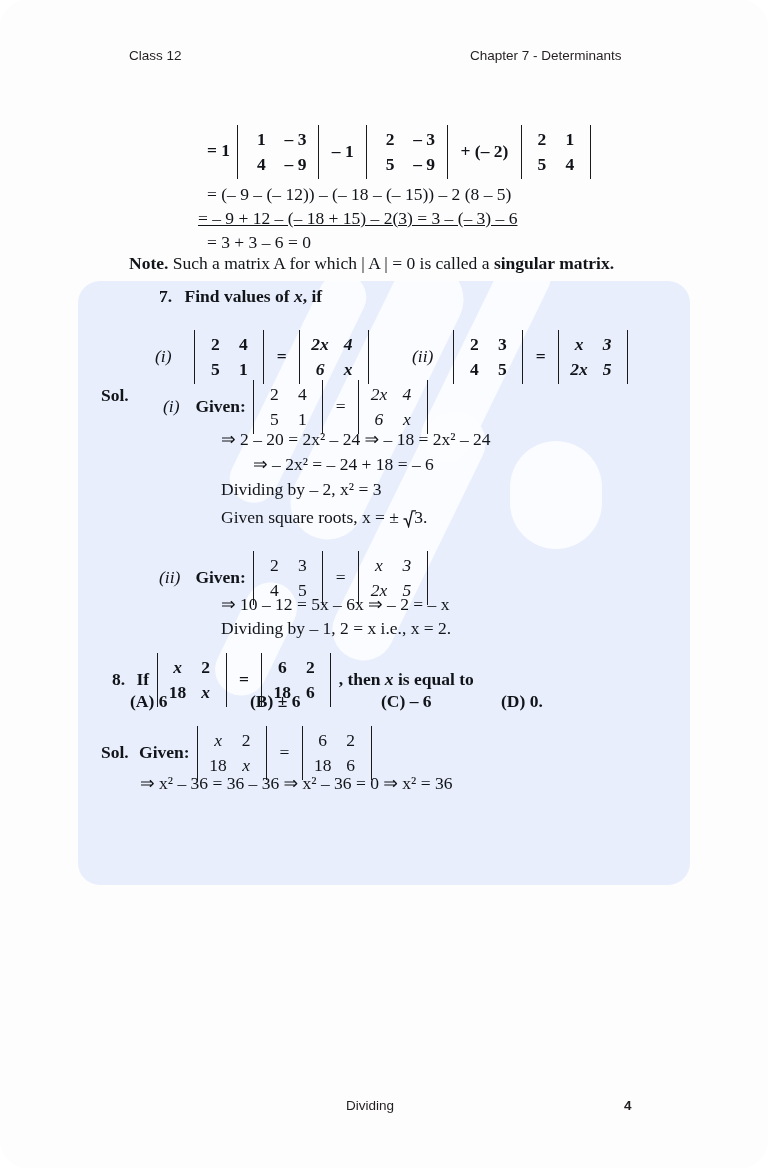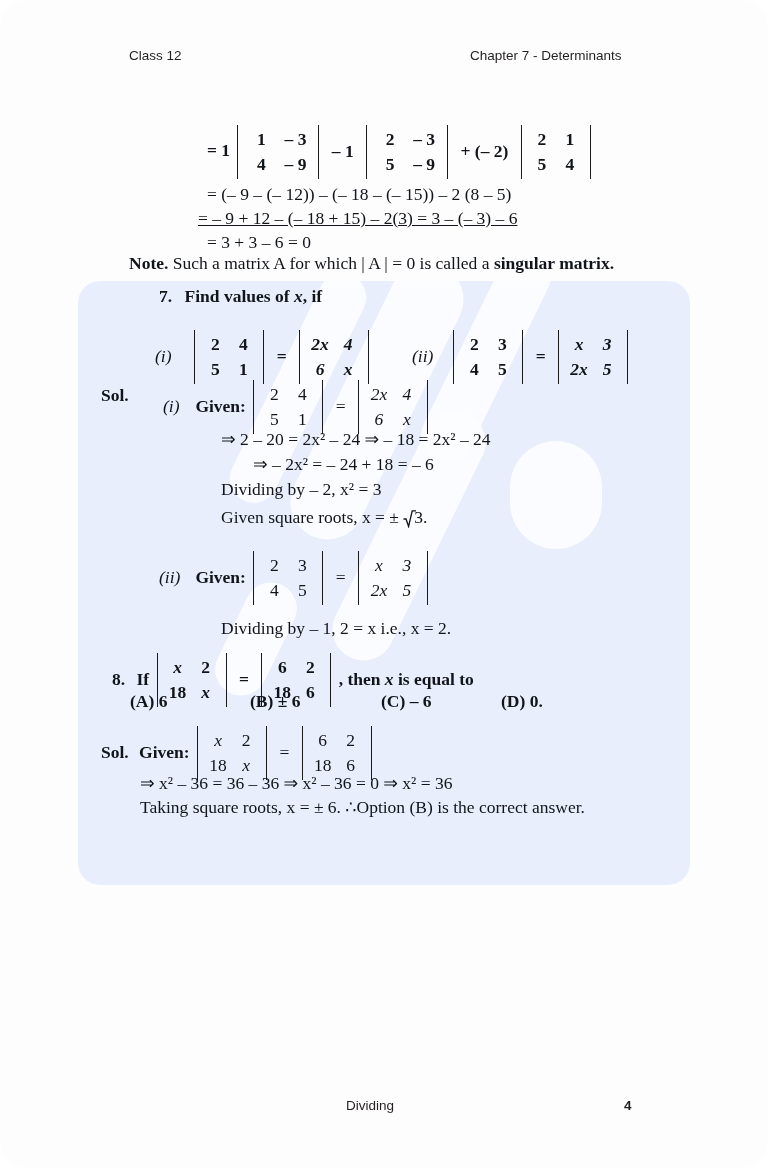--- a/index.html
+++ b/index.html
@@ -230,20 +230,21 @@
       <span class="row"><span class="cell">2</span><span class="cell">3</span></span>
       <span class="row"><span class="cell">4</span><span class="cell">5</span></span>
     </span>
     <span class="eqsym">=</span>
     <span class="det it">
       <span class="row"><span class="cell">x</span><span class="cell">3</span></span>
       <span class="row"><span class="cell">2x</span><span class="cell">5</span></span>
     </span>
   </div>
 
+  <div class="ln" style="left:221px; top:596px;">⇒        10 – 12 = 5x – 6x   ⇒   – 2 = – x</div>
   <div class="ln" style="left:221px; top:620px;">Dividing by – 1, 2 = x   i.e.,   x = 2.</div>
 
   <div class="ln b" style="left:112px; top:653px;">
     <span style="vertical-align:middle">8.</span>
     <span style="display:inline-block;width:7px"></span><span style="vertical-align:middle">If</span>
     <span class="det">
       <span class="row"><span class="cell bi">x</span><span class="cell">2</span></span>
       <span class="row"><span class="cell">18</span><span class="cell bi">x</span></span>
     </span>
     <span class="eqsym">=</span>
@@ -279,20 +280,19 @@
       <span class="row"><span class="cell">18</span><span class="cell it">x</span></span>
     </span>
     <span class="eqsym">=</span>
     <span class="det">
       <span class="row"><span class="cell">6</span><span class="cell">2</span></span>
       <span class="row"><span class="cell">18</span><span class="cell">6</span></span>
     </span>
   </div>
 
   <div class="ln" style="left:140px; top:775px;">⇒   x² – 36 = 36 – 36    ⇒   x² – 36 = 0   ⇒   x² = 36</div>
-  <div class="ln" style="left:140px; top:799px;">Taking square roots, x = ± 6.   ∴Option (B) is the correct answer.</div>
 
   <div class="ftr">
     <span class="ftr-brand">Dividing</span>
     <span class="ftr-page">4</span>
   </div>
 
 </div>
 
 </body></html>

